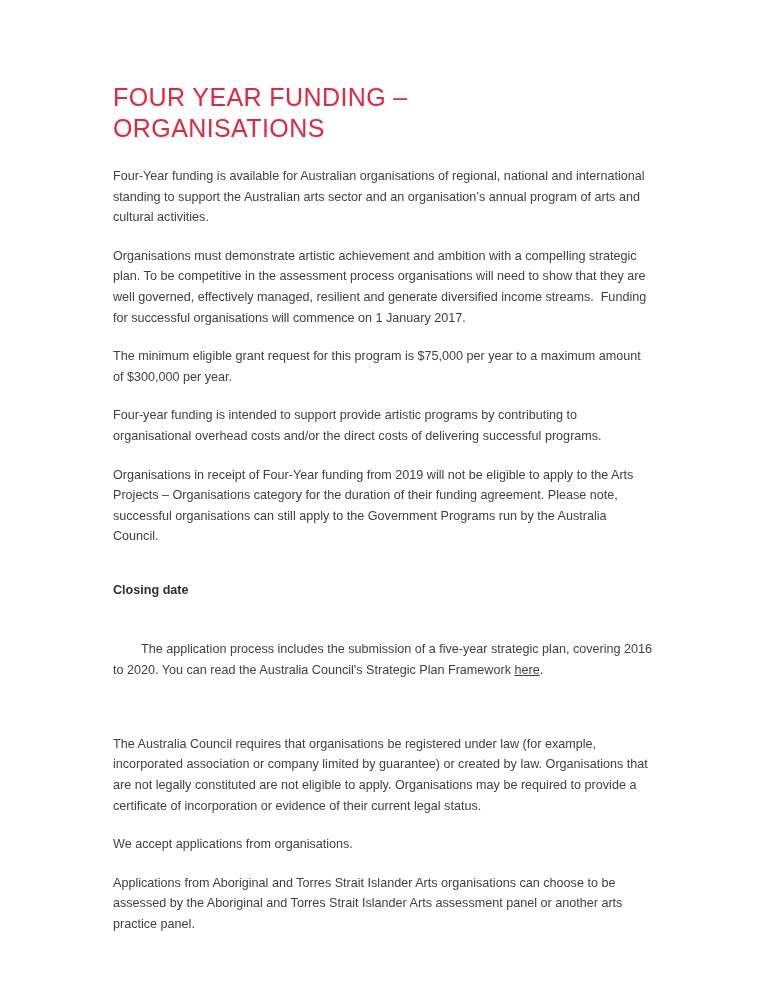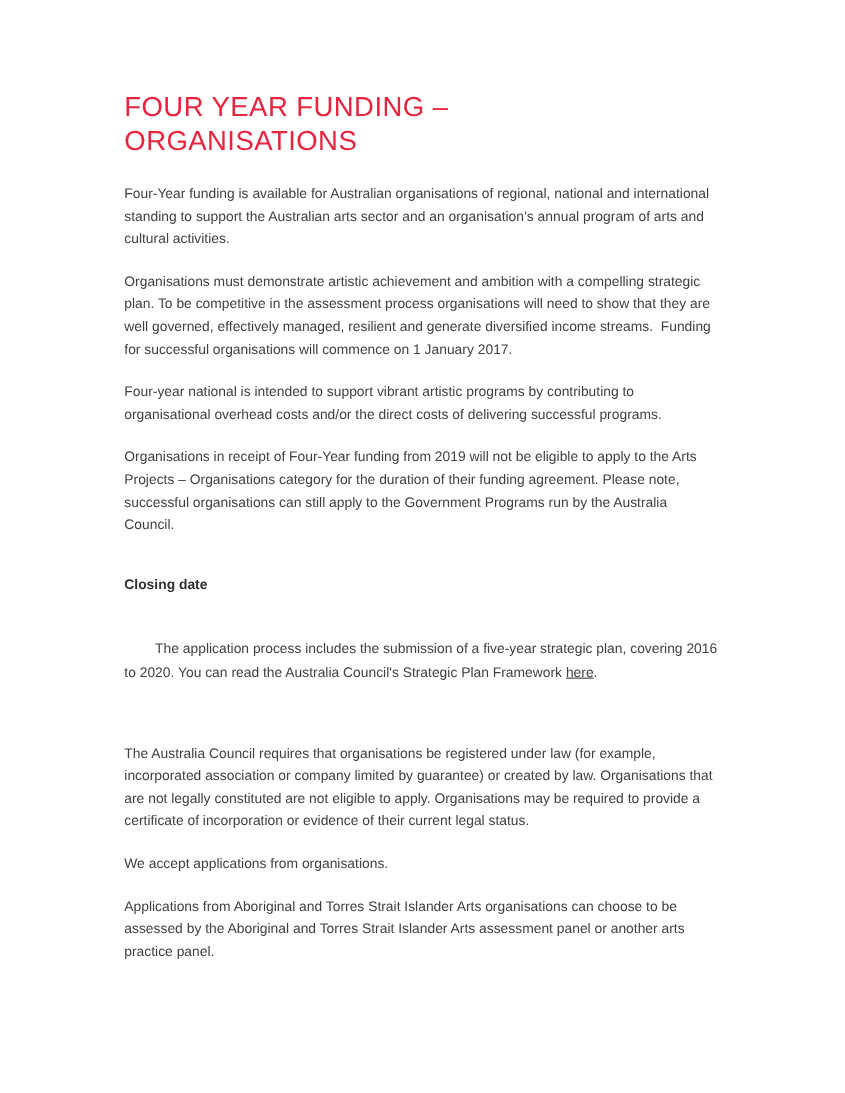--- a/index.html
+++ b/index.html
@@ -78,22 +78,23 @@
 
 <div class="page">
   <div class="content">
 
     <h1 class="doc-title">FOUR YEAR FUNDING – ORGANISATIONS</h1>
 
     <p class="para">Four-Year funding is available for Australian organisations of regional, national and international standing to support the Australian arts sector and an organisation’s annual program of arts and cultural activities.</p>
 
     <p class="para">Organisations must demonstrate artistic achievement and ambition with a compelling strategic plan. To be competitive in the assessment process organisations will need to show that they are well governed, effectively managed, resilient and generate diversified income streams.  Funding for successful organisations will commence on 1 January 2017.</p>
 
+    <p class="para">The minimum eligible grant request for this program is $75,000 per year to a maximum amount of $300,000 per year.</p>
 
-    <p class="para">Four-year national is intended to support vibrant artistic programs by contributing to organisational overhead costs and/or the direct costs of delivering successful programs.</p>
+    <p class="para">Four-year funding is intended to support provide artistic programs by contributing to organisational overhead costs and/or the direct costs of delivering successful programs.</p>
 
     <p class="para">Organisations in receipt of Four-Year funding from 2019 will not be eligible to apply to the Arts Projects – Organisations category for the duration of their funding agreement. Please note, successful organisations can still apply to the Government Programs run by the Australia Council.</p>
 
     <div class="section-block">
       <h2 class="section-heading">Closing date</h2>
 
 
       <p class="para">
         <span>The application process includes the submission of a five-year strategic plan, covering 2016 to 2020. You can read the Australia Council's Strategic Plan Framework </span><a class="inline-link" href="#">here</a><span>.</span>
       </p>

